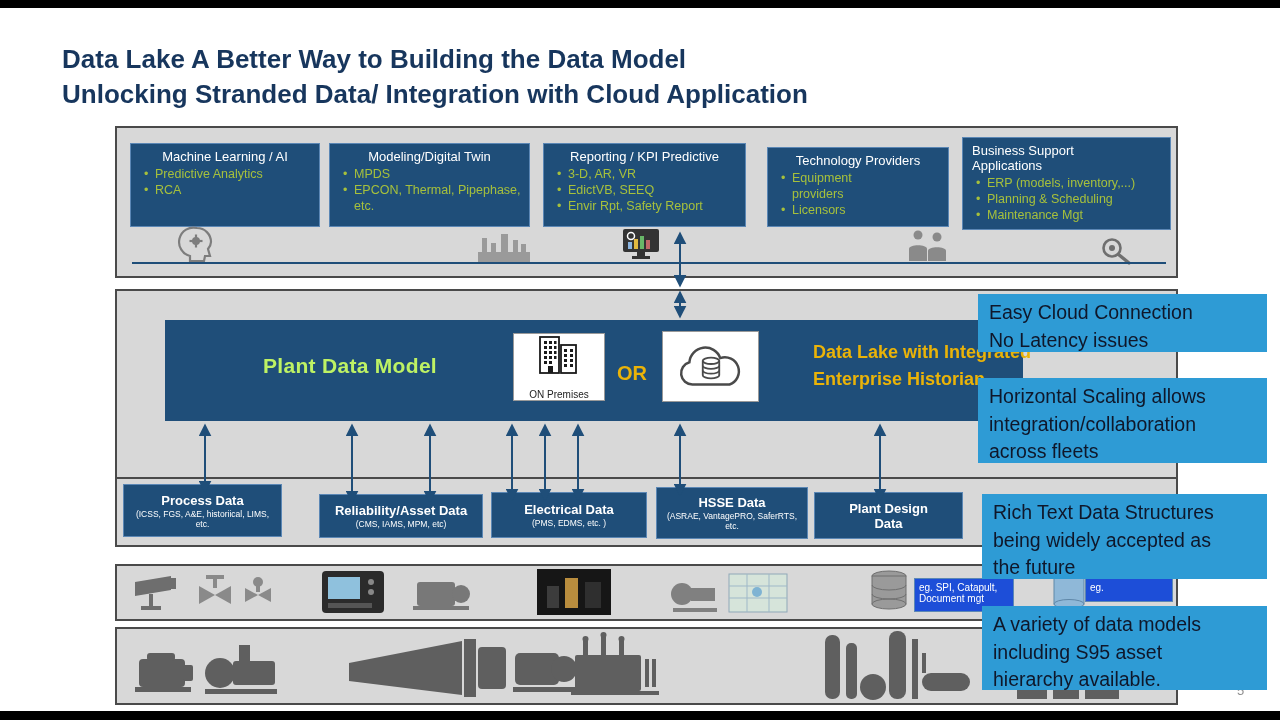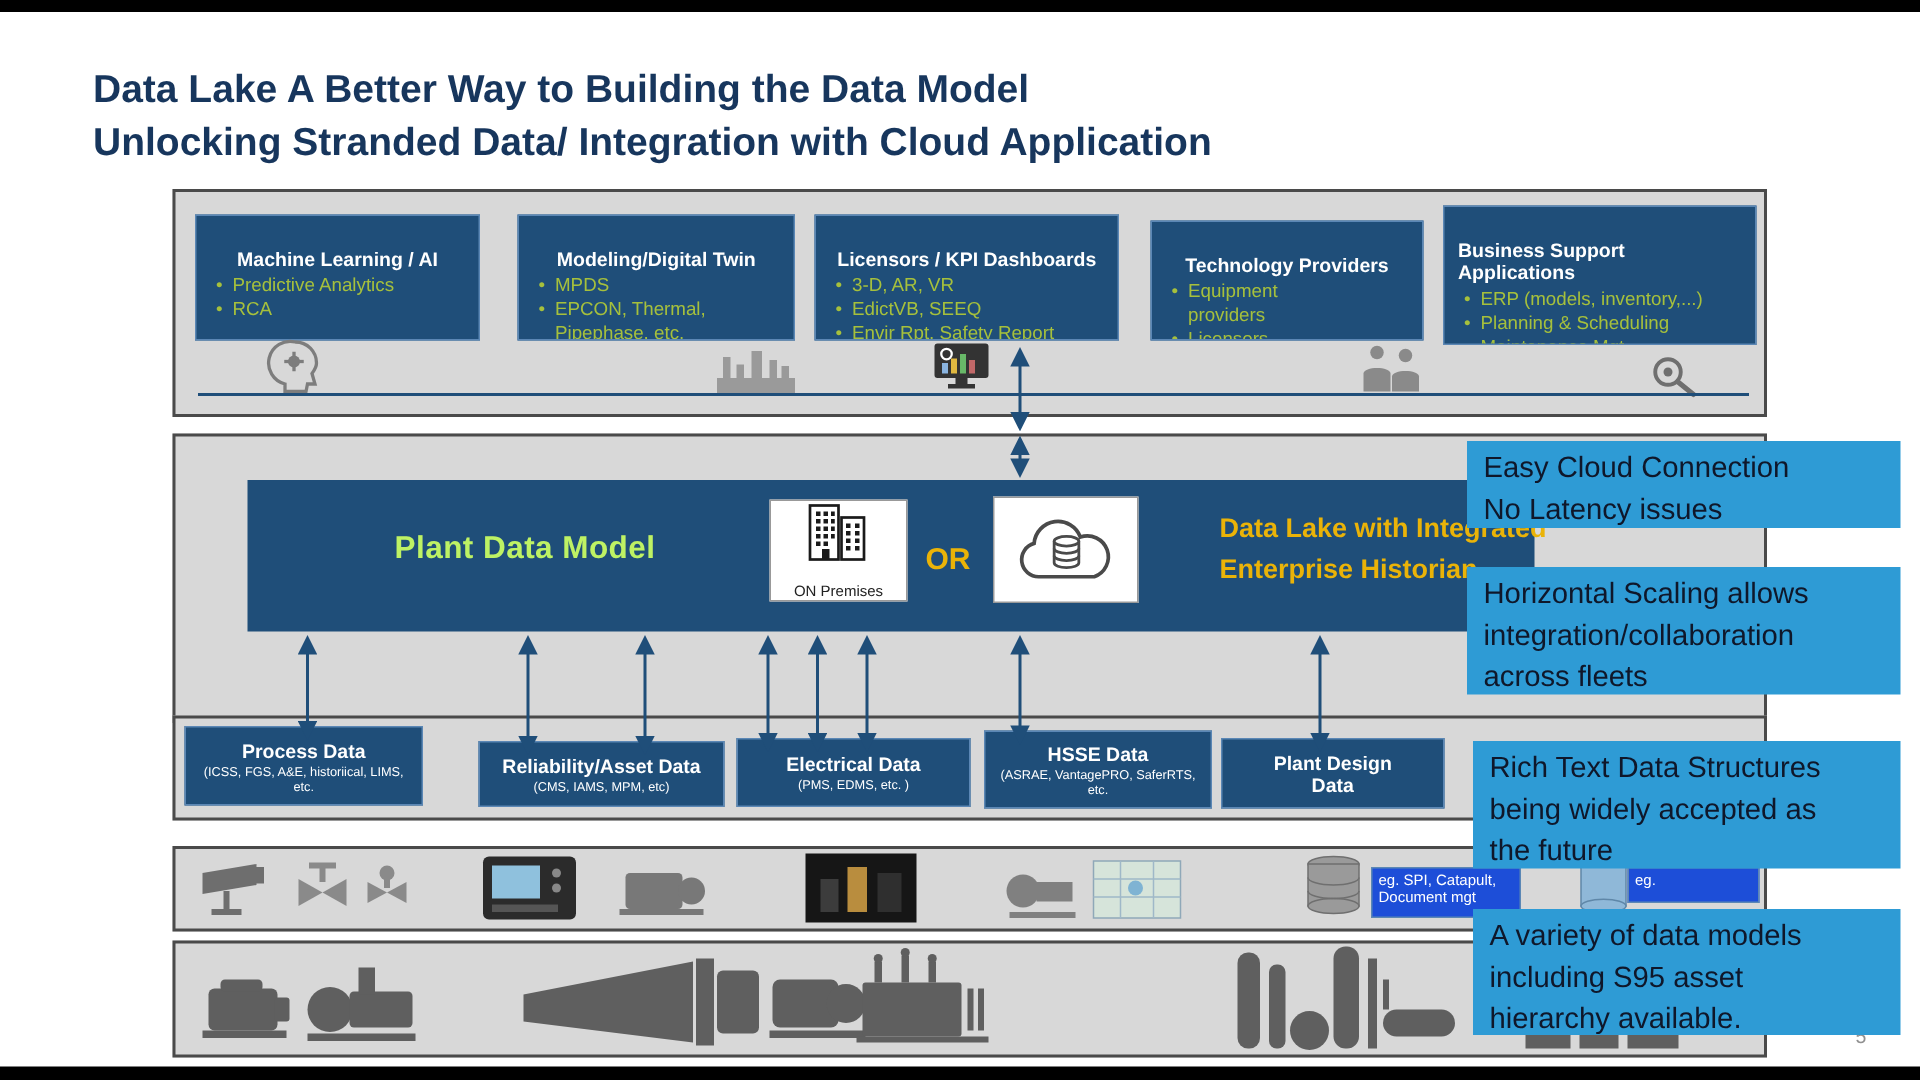--- a/index.html
+++ b/index.html
@@ -13,21 +13,21 @@
   .title { position:absolute; left:62px; top:42px; font-size:26px; font-weight:700; color:#17365D; line-height:35px; z-index:2; }
 
   .band { position:absolute; left:115px; width:1063px; background:#d8d8d8; border:2px solid #4a4a4a; z-index:1; }
   .band1 { top:126px; height:152px; }
   .band2 { top:289px; height:193px; }
   .band3 { top:477px; height:70px;padding-left:29px; }
   .band4 { top:564px; height:57px; }
   .band5 { top:627px; height:78px; }
 
   .appbox { position:absolute; background:#1F4E79; border:1px solid #5b87b5; overflow:hidden; }
-  .appbox-title { color:#fff; font-size:13px; font-weight:700; text-align:center; padding:5px 4px 1px; line-height:15px;margin-top:16px; }
+  .appbox-title { color:#fff; font-size:13px; font-weight:400; text-align:center; padding:5px 4px 1px; line-height:15px; }
   .appbox-title.left { text-align:left; padding-left:9px; padding-right:46px; }
   .bullets { list-style:none; margin-top:1px; padding-left:24px; padding-right:6px; }
   .bullets li { position:relative; font-size:12.5px; color:#A6C03C; line-height:16px; }
   .bullets li::before { content:"\2022"; position:absolute; left:-11px; }
   .bullets.narrow { padding-right:62px; }
 
   .icon { position:absolute; line-height:0; }
 
   .platform-box { position:absolute; left:48px; top:29px; width:858px; height:101px; background:#1F4E79; }
   .pdm-label { position:absolute; left:20px; top:34px; width:330px; text-align:center; color:#bef264; font-size:21px; font-weight:700; letter-spacing:.3px; }
@@ -68,29 +68,29 @@
   </div>
 
   <div class="band band1">
     <div class="appbox" style="left:13px;top:15px;width:190px;height:84px">
       <div class="appbox-title">Machine Learning / AI</div>
       <ul class="bullets">
         <li>Predictive Analytics</li>
         <li>RCA</li>
       </ul>
     </div>
-    <div class="appbox" style="left:228px;top:15px;width:185px;height:84px">
+    <div class="appbox" style="left:212px;top:15px;width:201px;height:84px">
       <div class="appbox-title">Modeling/Digital Twin</div>
       <ul class="bullets">
         <li>MPDS</li>
         <li>EPCON, Thermal, Pipephase, etc.</li>
       </ul>
     </div>
     <div class="appbox" style="left:426px;top:15px;width:203px;height:84px">
-      <div class="appbox-title">Licensors / KPI Dashboards</div>
+      <div class="appbox-title">Reporting / KPI Predictive</div>
       <ul class="bullets">
         <li>3-D, AR, VR</li>
         <li>EdictVB, SEEQ</li>
         <li>Envir Rpt, Safety Report</li>
       </ul>
     </div>
     <div class="appbox" style="left:650px;top:19px;width:182px;height:80px">
       <div class="appbox-title">Technology Providers</div>
       <ul class="bullets narrow">
         <li>Equipment providers</li>

